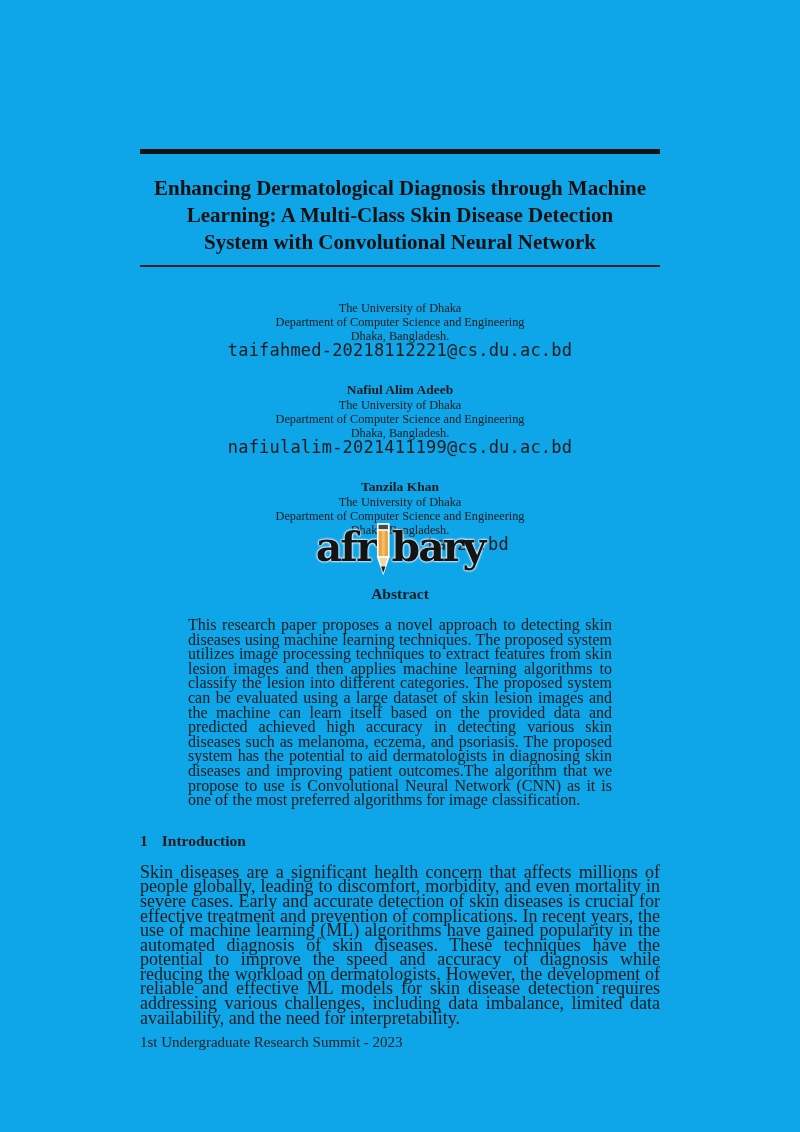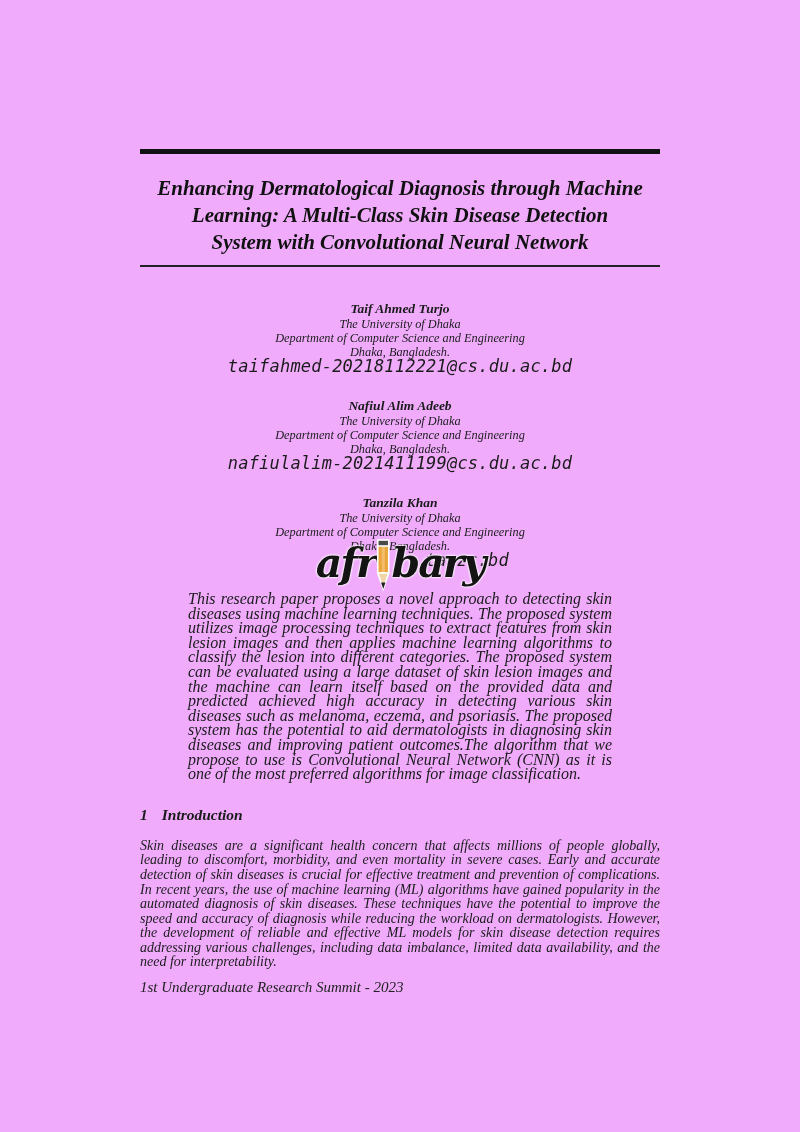--- a/index.html
+++ b/index.html
@@ -1,25 +1,24 @@
 <!DOCTYPE html>
 <html><head>
 <meta charset="utf-8">
 <style>
   * { margin: 0; padding: 0; box-sizing: border-box; }
   html, body { background: #ffffff; }
   .page {
     position: relative;
     width: 800px;
     height: 1132px;
-    background: #f0abfc;
+    background: #0ea5e9;
     overflow: hidden;
     font-family: "Liberation Serif", serif;
     color: #1b1b1b;
-    font-style: italic;
   }
   .content {
     position: absolute;
     left: 140px;
     top: 149px;
     width: 520px;
   }
   .rule-thick { height: 5px; background: #111; }
   .rule-thin  { height: 2px; background: #222; margin-top: 9px; }
   .paper-title {
@@ -99,21 +98,21 @@
     text-align: justify;
   }
   .section-heading {
     margin-top: 24px;
     font-weight: bold;
     font-size: 15.5px;
   }
   .section-heading .sec-num { display: inline-block; margin-right: 14px; }
   .section-body {
     margin-top: 15px;
-    font-size: 14px;
+    font-size: 18px;
     line-height: 14.6px;
     text-align: justify;
   }
   .page-footer {
     margin-top: 9px;
     font-size: 15px;
     color: #222;
   }
 </style>
 </head>
@@ -128,21 +127,20 @@
       <span>Enhancing Dermatological Diagnosis through Machine</span>
       <span>Learning: A Multi-Class Skin Disease Detection</span>
       <span>System with Convolutional Neural Network</span>
     </h1>
 
     <div class="rule-thin"></div>
 
     <div class="authors">
 
       <div class="author-block">
-        <div class="author-name">Taif Ahmed Turjo</div>
         <div class="author-line">The University of Dhaka</div>
         <div class="author-line">Department of Computer Science and Engineering</div>
         <div class="author-line">Dhaka, Bangladesh.</div>
         <div class="author-email">taifahmed-20218112221@cs.du.ac.bd</div>
       </div>
 
       <div class="author-block">
         <div class="author-name">Nafiul Alim Adeeb</div>
         <div class="author-line">The University of Dhaka</div>
         <div class="author-line">Department of Computer Science and Engineering</div>
@@ -170,20 +168,21 @@
             </g>
             <rect x="7" y="8" width="3" height="25" fill="#F3BE6B"></rect>
             <polygon points="6.3,43.5 10.7,43.5 8.5,50" fill="#222222"></polygon>
           </svg>
           <span class="wm-text">bary</span>
         </div>
       </div>
 
     </div>
 
+    <div class="abstract-heading">Abstract</div>
     <p class="abstract-body">This research paper proposes a novel approach to detecting skin diseases using machine learning techniques. The proposed system utilizes image processing techniques to extract features from skin lesion images and then applies machine learning algorithms to classify the lesion into different categories. The proposed system can be evaluated using a large dataset of skin lesion images and the machine can learn itself based on the provided data and predicted achieved high accuracy in detecting various skin diseases such as melanoma, eczema, and psoriasis. The proposed system has the potential to aid dermatologists in diagnosing skin diseases and improving patient outcomes.The algorithm that we propose to use is Convolutional Neural Network (CNN) as it is one of the most preferred algorithms for image classification.</p>
 
     <div class="section-heading">
       <span class="sec-num">1</span><span>Introduction</span>
     </div>
     <p class="section-body">Skin diseases are a significant health concern that affects millions of people globally, leading to discomfort, morbidity, and even mortality in severe cases. Early and accurate detection of skin diseases is crucial for effective treatment and prevention of complications. In recent years, the use of machine learning (ML) algorithms have gained popularity in the automated diagnosis of skin diseases. These techniques have the potential to improve the speed and accuracy of diagnosis while reducing the workload on dermatologists. However, the development of reliable and effective ML models for skin disease detection requires addressing various challenges, including data imbalance, limited data availability, and the need for interpretability.</p>
 
     <div class="page-footer">1st Undergraduate Research Summit - 2023</div>
 
   </div>

